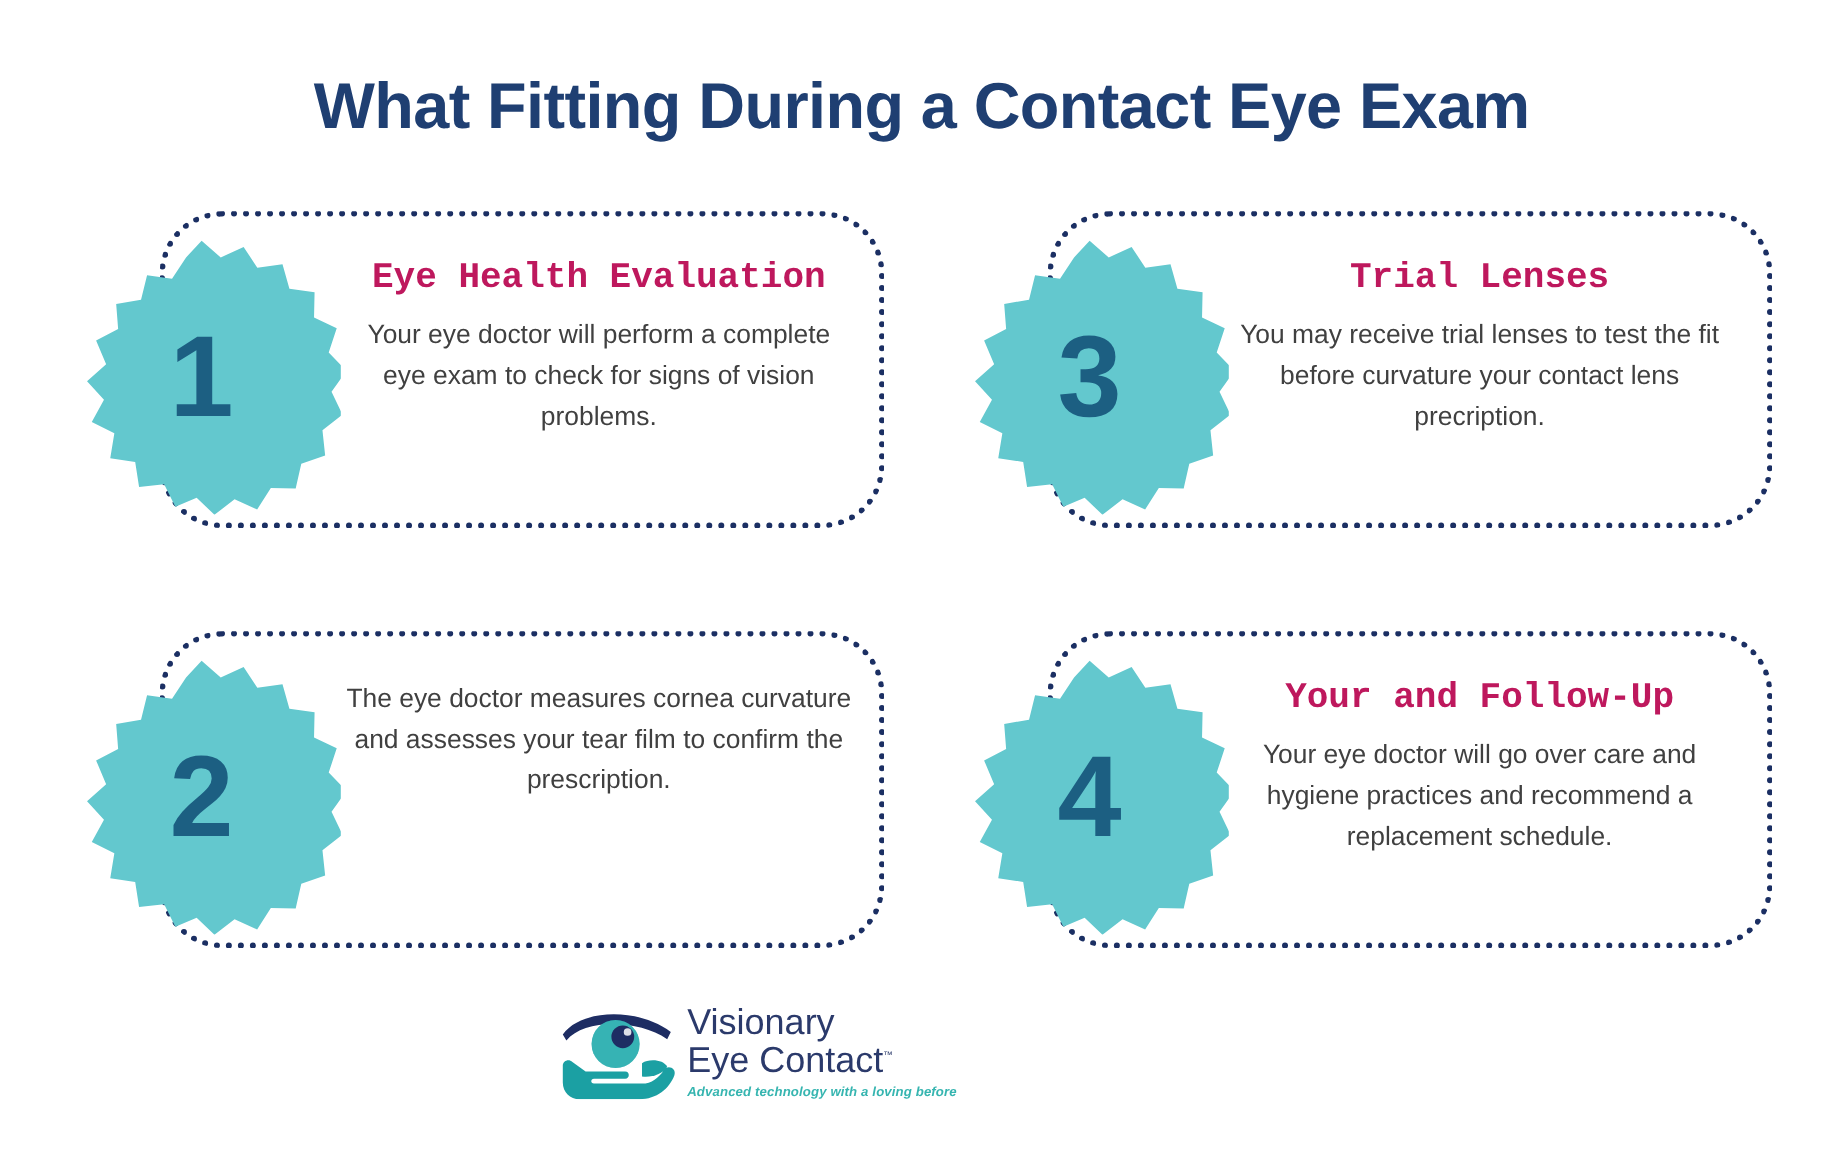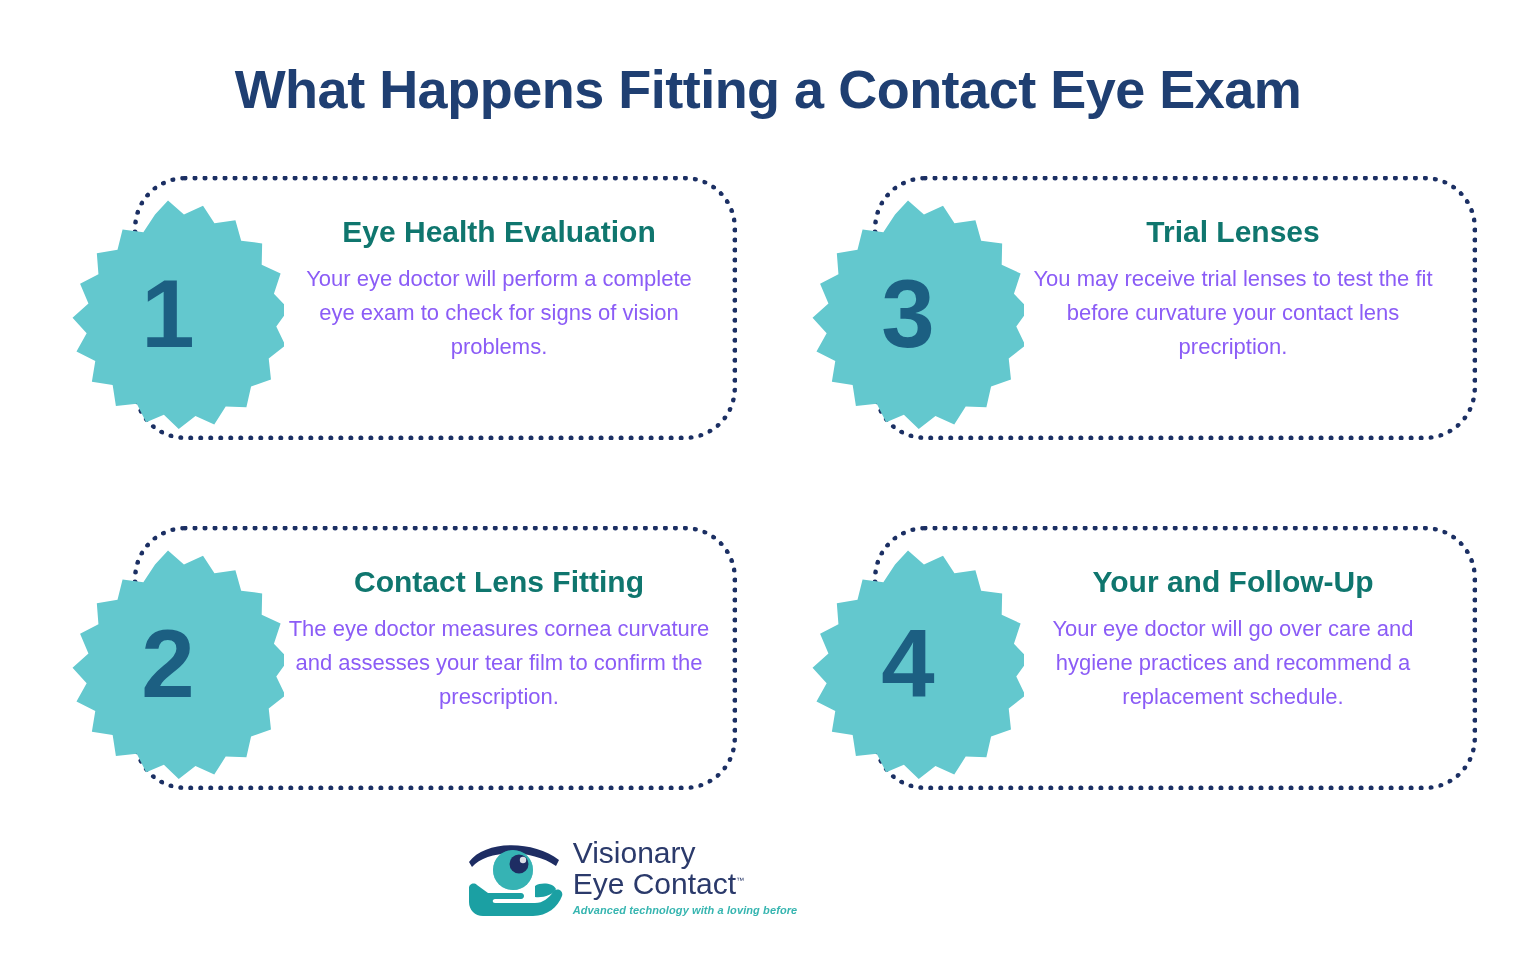--- a/index.html
+++ b/index.html
@@ -66,30 +66,30 @@
     left: 150px;
     right: 22px;
     text-align: center;
   }
   .card-3 .card-text,
   .card-4 .card-text { left: 140px; right: 24px; }
 
   .card-heading {
     font-size: 30px;
     font-weight: bold;
-    color: #0f766e;
+    color: #be185d;
     margin: 0 0 12px 0;
     line-height: 1.15;
-    font-family: Liberation Sans, sans-serif;
+    font-family: Liberation Mono, monospace;
   }
 
   .card-body {
     font-size: 22px;
     line-height: 1.55;
-    color: #8b5cf6;
+    color: #404040;
     margin: 0;
     font-family: "Liberation Sans", sans-serif;
   }
 
   
   .badge {
     position: absolute;
     width: 232px;
     height: 232px;
     left: -86px;
@@ -145,21 +145,21 @@
     font-size: 8px;
     color: #2b3a6b;
     vertical-align: super;
   }
 </style>
 </head>
 <body>
 
 <div class="poster">
 
-  <div class="page-title">What Happens Fitting a Contact Eye Exam</div>
+  <div class="page-title">What Fitting During a Contact Eye Exam</div>
 
   <div class="cards">
 
     <div class="card card-1">
       <div class="badge">
         <svg viewBox="0 0 232 232" xmlns="http://www.w3.org/2000/svg" aria-hidden="true">
           <polygon points="116,4 133.7,19.5 154.9,9.7 167.6,29.1 190.9,25.9 197.3,48.5 220.6,51.6 220.1,75.2 241.1,85.1 233.7,107.6 250.1,124.6 236.3,143.8 246.4,164.9 227.9,179.5 230.4,202.9 208.3,210.5 203.1,233.5 180.1,232.9 167.4,252.8 146.5,243.4 127.9,257.8 111.4,241.9 91.7,250.3 81.3,229.6 58.1,232.1 54.5,208.8 31.4,205.4 35.2,182.2 14.3,171.8 25.6,151.3 9.9,134.1 27.6,118.4 18.3,96.3 38.7,85.8 36.9,62.5 59.9,58.6 65.5,36 88.6,39.1 101.6,19.5" fill="#63C8CE" transform="scale(0.9) translate(12.9,0)"></polygon>
           <text class="badge-number" x="116" y="150" text-anchor="middle">1</text>
         </svg>
       </div>
@@ -183,21 +183,20 @@
     </div>
 
     <div class="card card-2">
       <div class="badge">
         <svg viewBox="0 0 232 232" xmlns="http://www.w3.org/2000/svg" aria-hidden="true">
           <polygon points="116,4 133.7,19.5 154.9,9.7 167.6,29.1 190.9,25.9 197.3,48.5 220.6,51.6 220.1,75.2 241.1,85.1 233.7,107.6 250.1,124.6 236.3,143.8 246.4,164.9 227.9,179.5 230.4,202.9 208.3,210.5 203.1,233.5 180.1,232.9 167.4,252.8 146.5,243.4 127.9,257.8 111.4,241.9 91.7,250.3 81.3,229.6 58.1,232.1 54.5,208.8 31.4,205.4 35.2,182.2 14.3,171.8 25.6,151.3 9.9,134.1 27.6,118.4 18.3,96.3 38.7,85.8 36.9,62.5 59.9,58.6 65.5,36 88.6,39.1 101.6,19.5" fill="#63C8CE" transform="scale(0.9) translate(12.9,0)"></polygon>
           <text class="badge-number" x="116" y="150" text-anchor="middle">2</text>
         </svg>
       </div>
       <div class="card-text">
-        <h2 class="card-heading">Contact Lens Fitting</h2>
         <p class="card-body">The eye doctor measures cornea curvature and assesses your tear film to confirm the prescription.</p>
       </div>
     </div>
 
     <div class="card card-4">
       <div class="badge">
         <svg viewBox="0 0 232 232" xmlns="http://www.w3.org/2000/svg" aria-hidden="true">
           <polygon points="116,4 133.7,19.5 154.9,9.7 167.6,29.1 190.9,25.9 197.3,48.5 220.6,51.6 220.1,75.2 241.1,85.1 233.7,107.6 250.1,124.6 236.3,143.8 246.4,164.9 227.9,179.5 230.4,202.9 208.3,210.5 203.1,233.5 180.1,232.9 167.4,252.8 146.5,243.4 127.9,257.8 111.4,241.9 91.7,250.3 81.3,229.6 58.1,232.1 54.5,208.8 31.4,205.4 35.2,182.2 14.3,171.8 25.6,151.3 9.9,134.1 27.6,118.4 18.3,96.3 38.7,85.8 36.9,62.5 59.9,58.6 65.5,36 88.6,39.1 101.6,19.5" fill="#63C8CE" transform="scale(0.9) translate(12.9,0)"></polygon>
           <text class="badge-number" x="116" y="150" text-anchor="middle">4</text>
         </svg>

